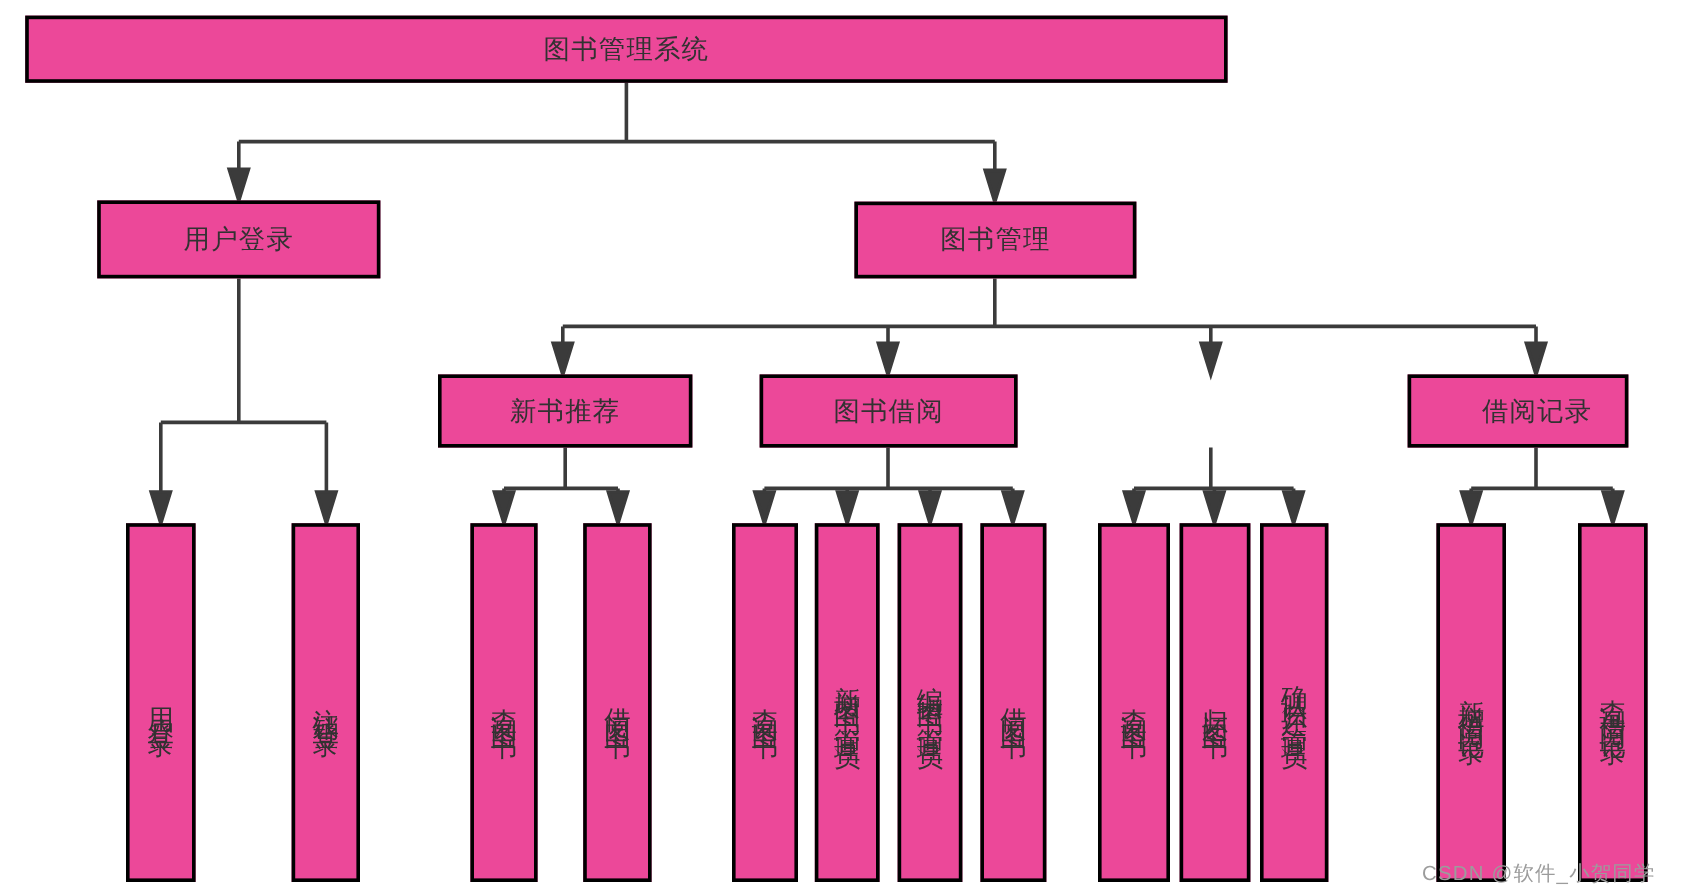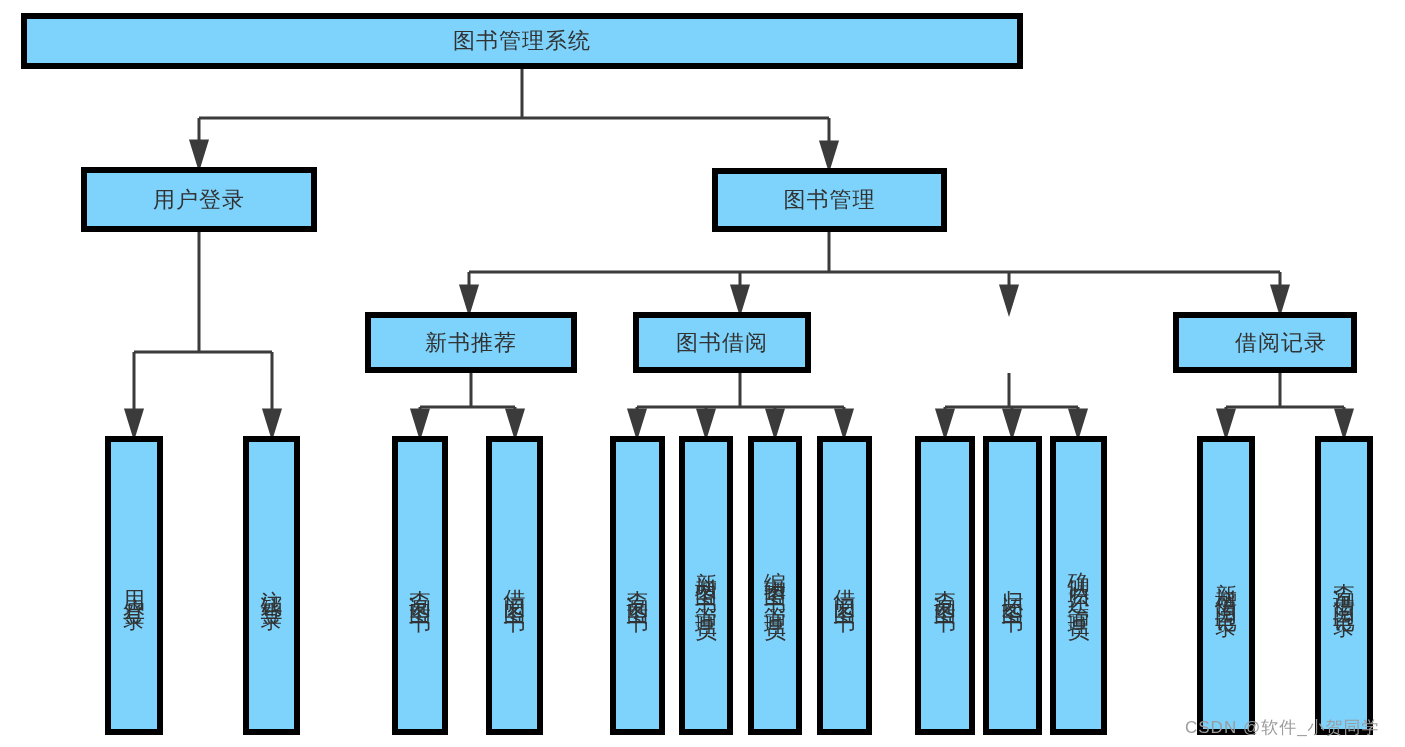--- a/index.html
+++ b/index.html
@@ -1,21 +1,21 @@
 <!DOCTYPE html>
 <html><head>
 <meta charset="utf-8">
 <style>
   html,body{margin:0;padding:0;background:#ffffff;}
   body{width:1405px;height:747px;position:relative;overflow:hidden;
        font-family:"Liberation Sans","DejaVu Sans",sans-serif;color:#323232;}
   .stage{position:absolute;inset:0;}
   svg.connectors{position:absolute;left:0;top:0;}
-  .node{position:absolute;box-sizing:border-box;background:#7dd3fc;
-        border:6px solid #000000;display:flex;align-items:center;justify-content:center;}
+  .node{position:absolute;box-sizing:border-box;background:#ec4899;
+        border:3px solid #000000;display:flex;align-items:center;justify-content:center;}
   .node.h{font-size:22px;letter-spacing:1px;}
   .node.leaf{font-size:22px;}
   .vtext{writing-mode:vertical-rl;text-orientation:mixed;letter-spacing:7px;line-height:1;}
   .watermark{position:absolute;font-size:17px;color:#9c9c9c;letter-spacing:1px;white-space:nowrap;}
 </style>
 </head>
 <body>
 
 <div class="stage">
 
@@ -78,21 +78,21 @@
   <div class="node h" style="left:81px;top:167px;width:236px;height:65px;">
     <span>用户登录</span>
   </div>
   <div class="node h" style="left:365px;top:312px;width:212px;height:61px;">
     <span>新书推荐</span>
   </div>
 
   <div class="node h" style="left:712px;top:168px;width:235px;height:64px;">
     <span>图书管理</span>
   </div>
-  <div class="node h" style="left:633px;top:312px;width:178px;height:61px;">
+  <div class="node h" style="left:633px;top:312px;width:215px;height:61px;">
     <span>图书借阅</span>
   </div>
   <div class="node h" style="left:1173px;top:312px;width:184px;height:61px;padding-left:32px;">
     <span>借阅记录</span>
   </div>
 
   <div class="node leaf" style="left:105px;top:436px;width:58px;height:299px;">
     <span class="vtext">用户登录</span>
   </div>
   <div class="node leaf" style="left:243px;top:436px;width:57px;height:299px;">

